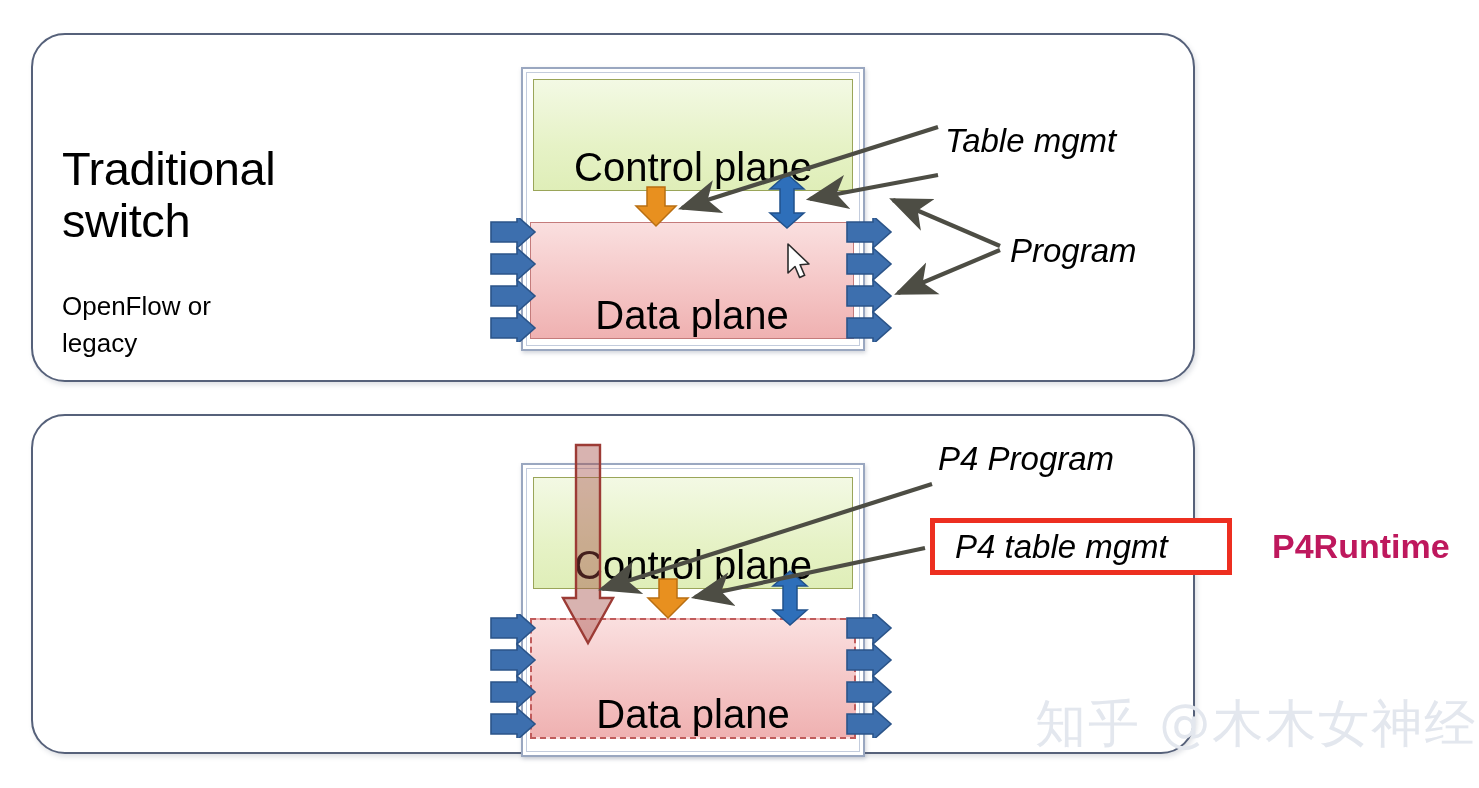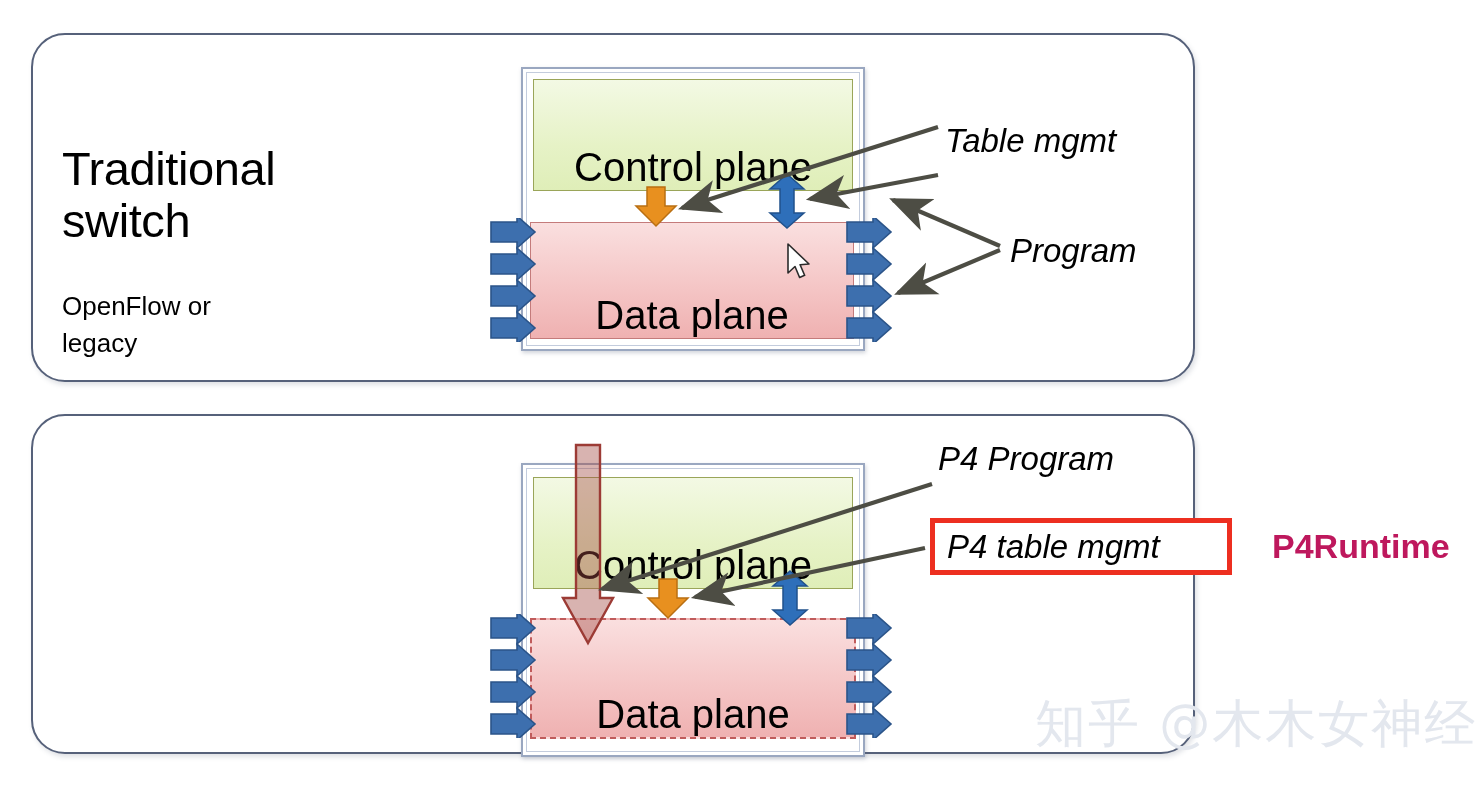--- a/index.html
+++ b/index.html
@@ -101,21 +101,21 @@
   #lbl-packets        { left: 1010px; top: 232px; }
   #lbl-p4-program     { left: 938px; top: 440px; }
 
   #box-p4-table-mgmt {
     position: absolute;
     left: 930px; top: 518px; width: 302px; height: 57px;
     border: 5px solid #ed2f20;
     background: #ffffff;
     display: flex; align-items: center;
     box-sizing: border-box;
-    padding-left: 12px;
+    padding-left: 20px;
   }
   #box-p4-table-mgmt .callout-text {
     font-style: italic; font-size: 33px; color: #000; white-space: nowrap;
   }
 
   #lbl-p4runtime {
     position: absolute;
     left: 1272px; top: 527px;
     font-size: 34px;
     font-weight: bold;

